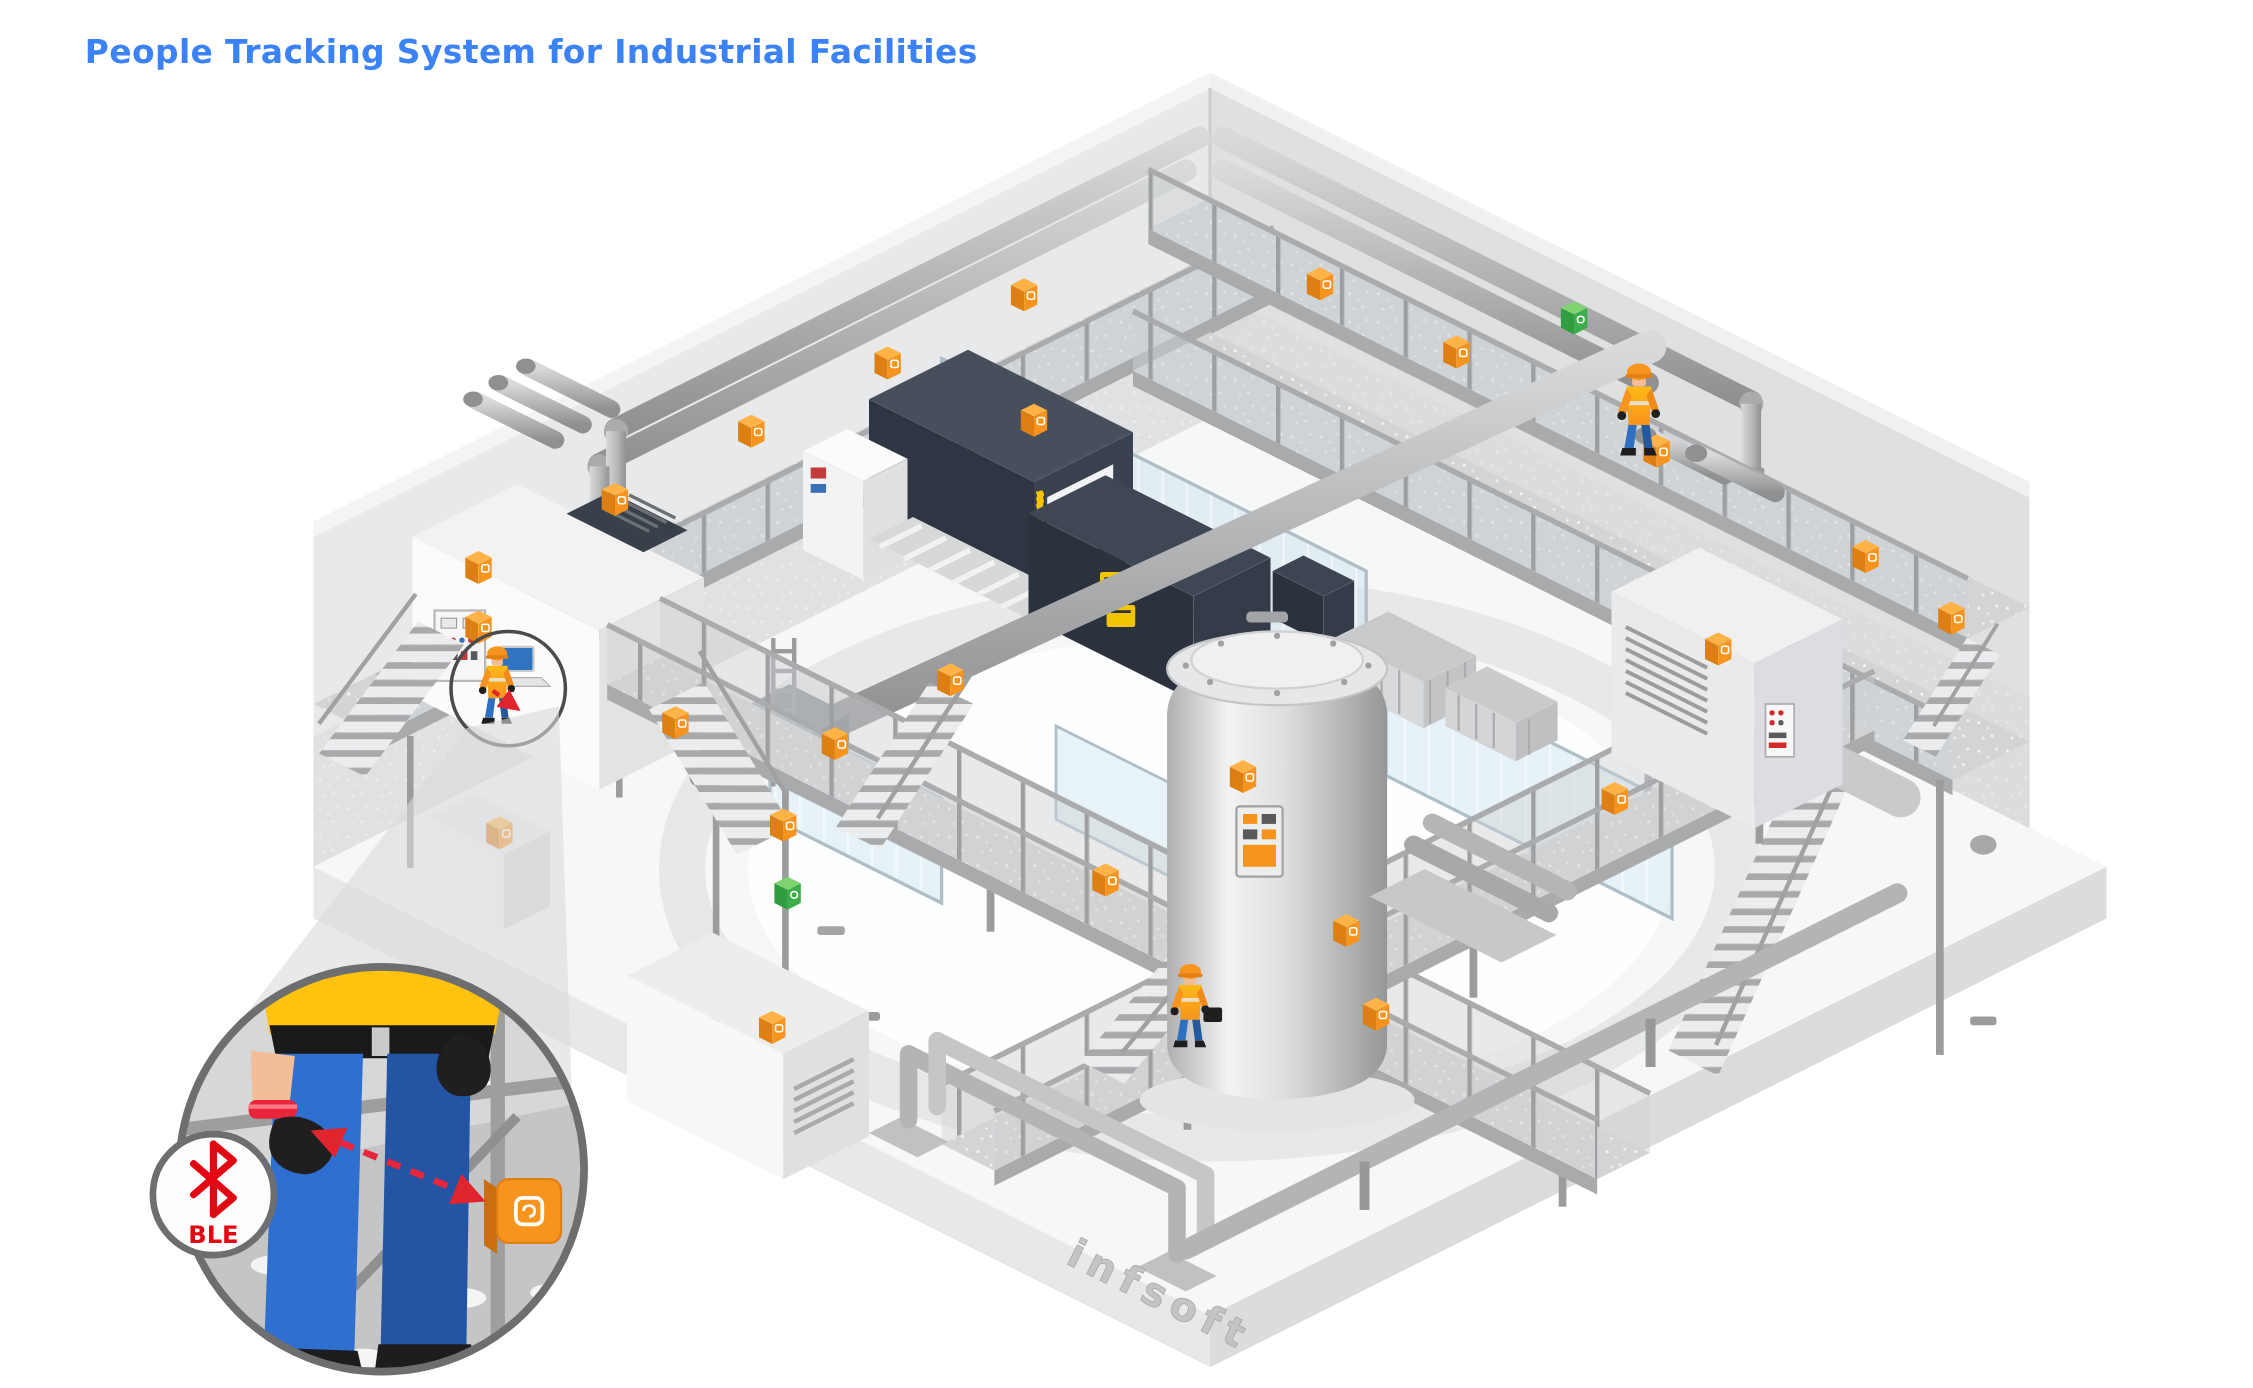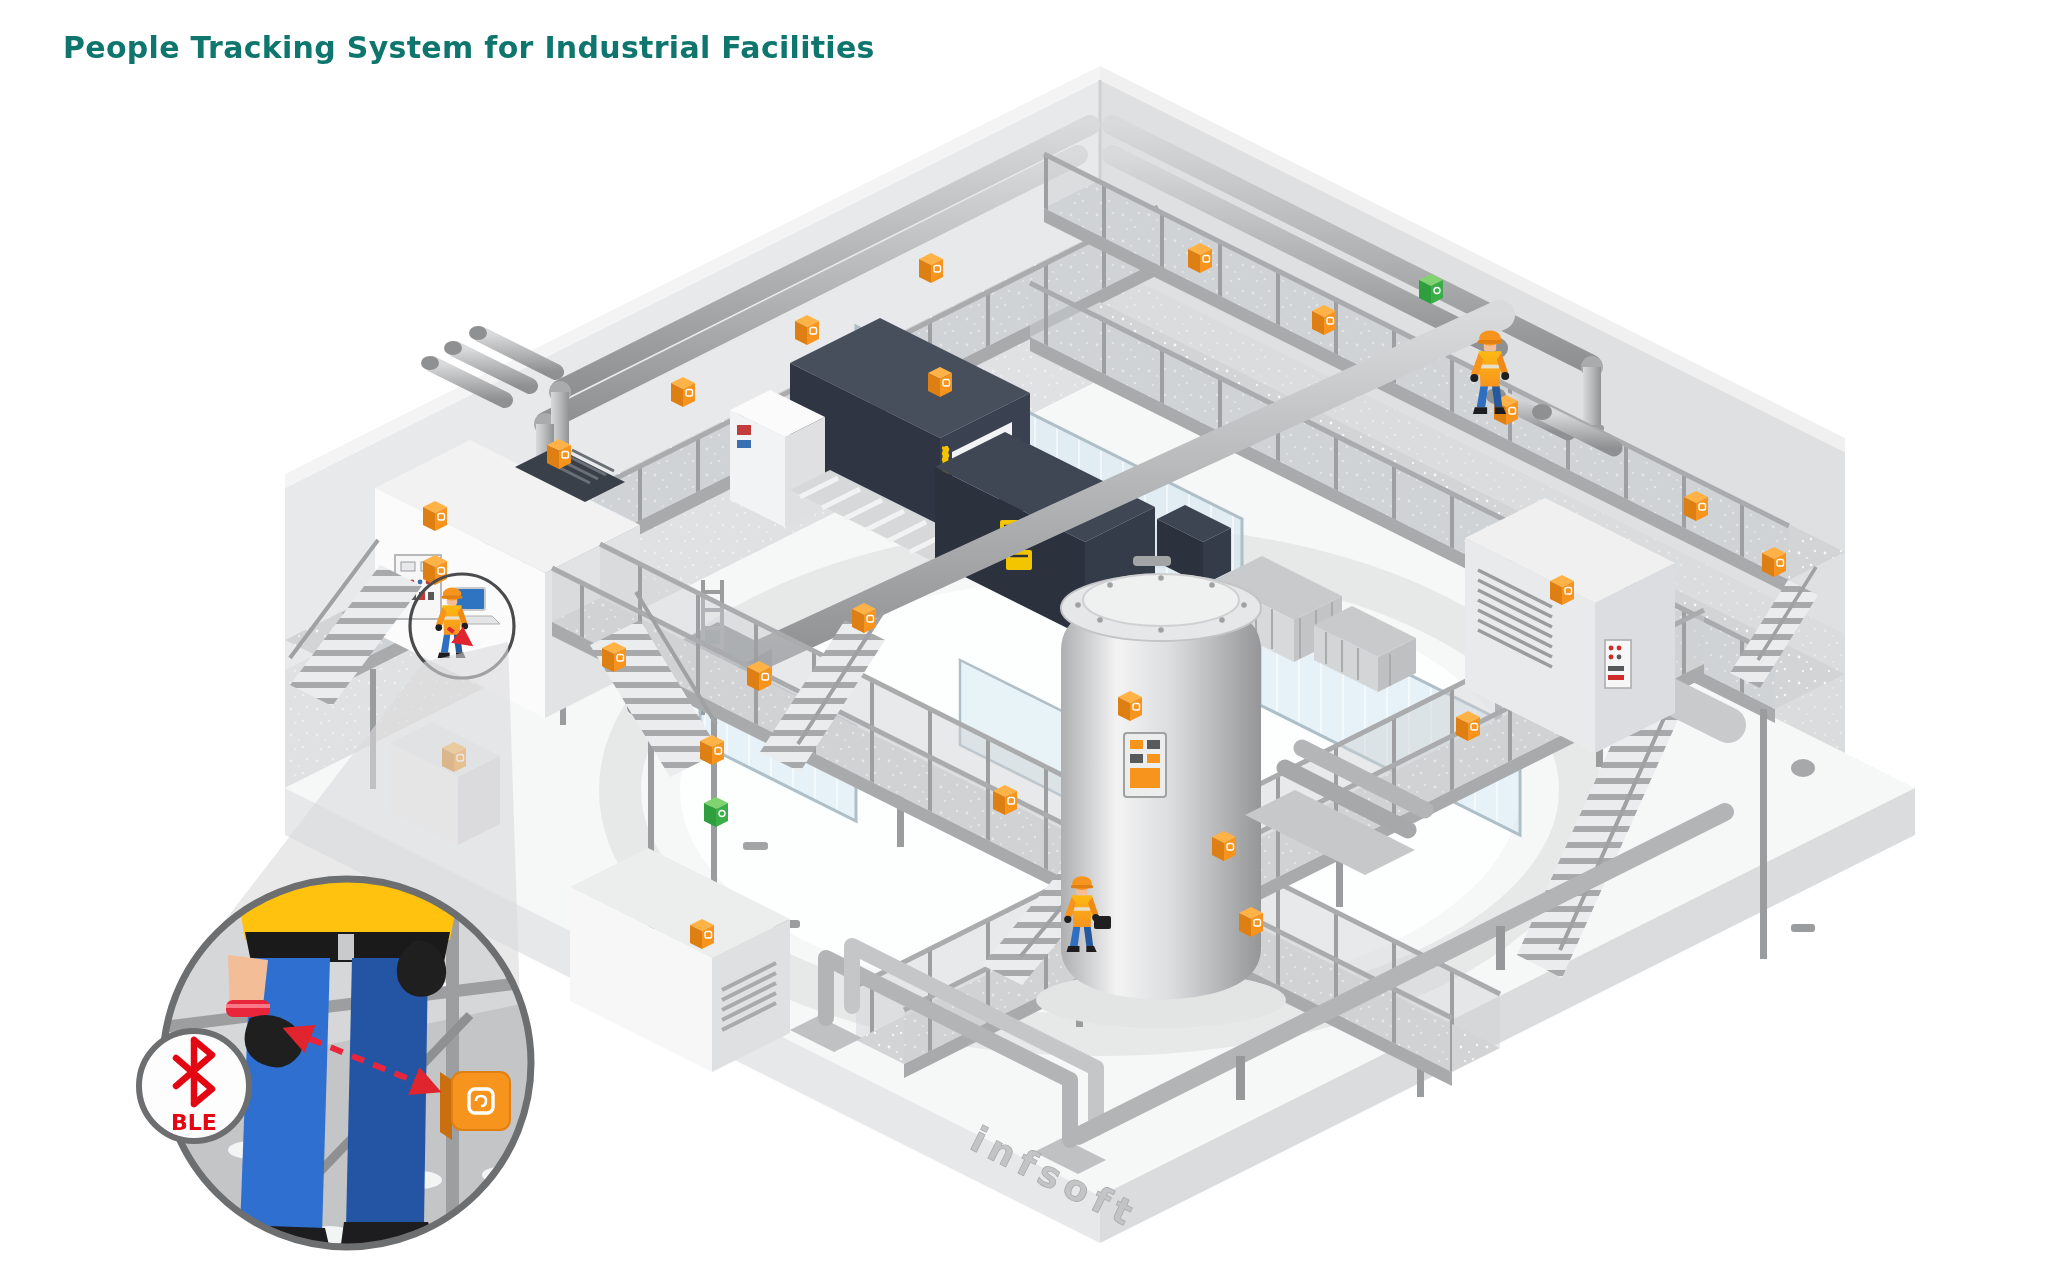--- a/index.html
+++ b/index.html
@@ -1,19 +1,19 @@
 <!DOCTYPE html>
 <html><head>
 <meta charset="utf-8">
 <style>
   html,body{margin:0;padding:0;background:#ffffff;}
   .page{position:relative;width:2048px;height:1262px;background:#ffffff;overflow:hidden;
         font-family:"Liberation Sans",sans-serif;}
-  .title{position:absolute;left:63px;top:30px;margin:0;font-size:30px;font-weight:700;
-         color:#0f766e;letter-spacing:.3px;font-family:"DejaVu Sans","Liberation Sans",sans-serif;}
+  .title{position:absolute;left:77px;top:30px;margin:0;font-size:30px;font-weight:700;
+         color:#3b82f6;letter-spacing:.3px;font-family:"DejaVu Sans","Liberation Sans",sans-serif;}
   svg{position:absolute;left:0;top:0;}
   text{font-family:"DejaVu Sans","Liberation Sans",sans-serif;}
   .wm{font-weight:700;letter-spacing:7px;fill:#c2c3c5;stroke:#a8a9ab;stroke-width:.8px;opacity:.95;}
   .ble-label{font-weight:700;fill:#e30613;font-size:22px;text-anchor:middle;}
 </style>
 </head>
 <body>
 
 <div class="page">
   <h1 class="title">People Tracking System for Industrial Facilities</h1>

